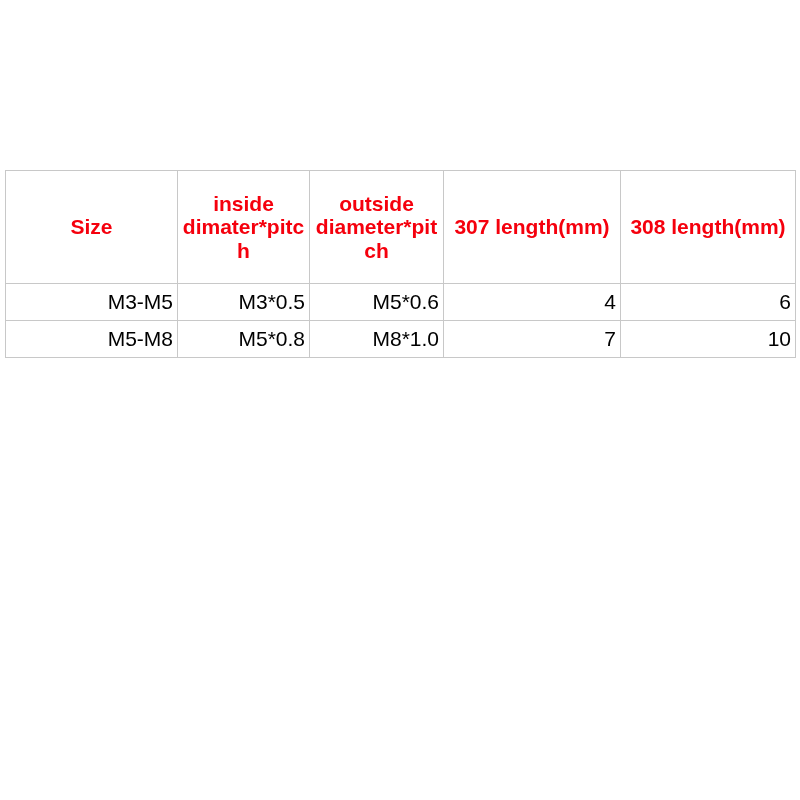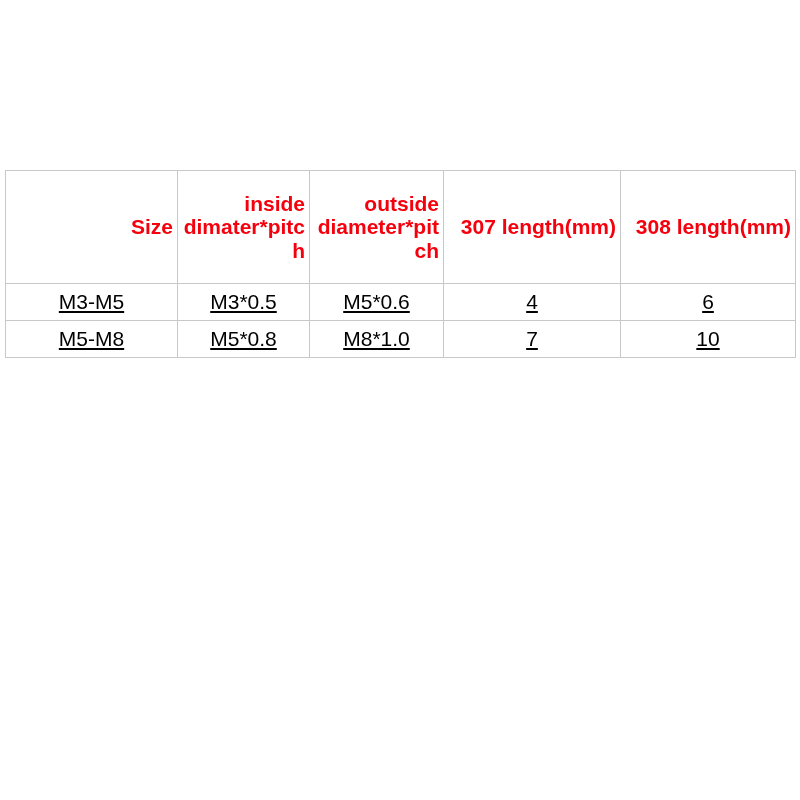--- a/index.html
+++ b/index.html
@@ -32,31 +32,30 @@
     font-size: 21px;
     color: #000000;
     line-height: 1.12;
     overflow: hidden;
     white-space: nowrap;
   }
   table.spec thead th {
     color: #f5000d;
     font-weight: bold;
     height: 112px;
-    text-align: right;
+    text-align: center;
     vertical-align: middle;
     white-space: normal;
     word-break: break-word;
     font-size: 21px;
   }
   table.spec tbody td {
     height: 36px;
     font-weight: normal;
-    text-align: center;
-    text-decoration: underline;
+    text-align: right;
   }
   td.num, th.num {
     text-align: right;
     padding-right: 8px;
   }
   col.c0 { width: 172px; }
   col.c1 { width: 132px; }
   col.c2 { width: 134px; }
   col.c3 { width: 177px; }
   col.c4 { width: 175px; }

